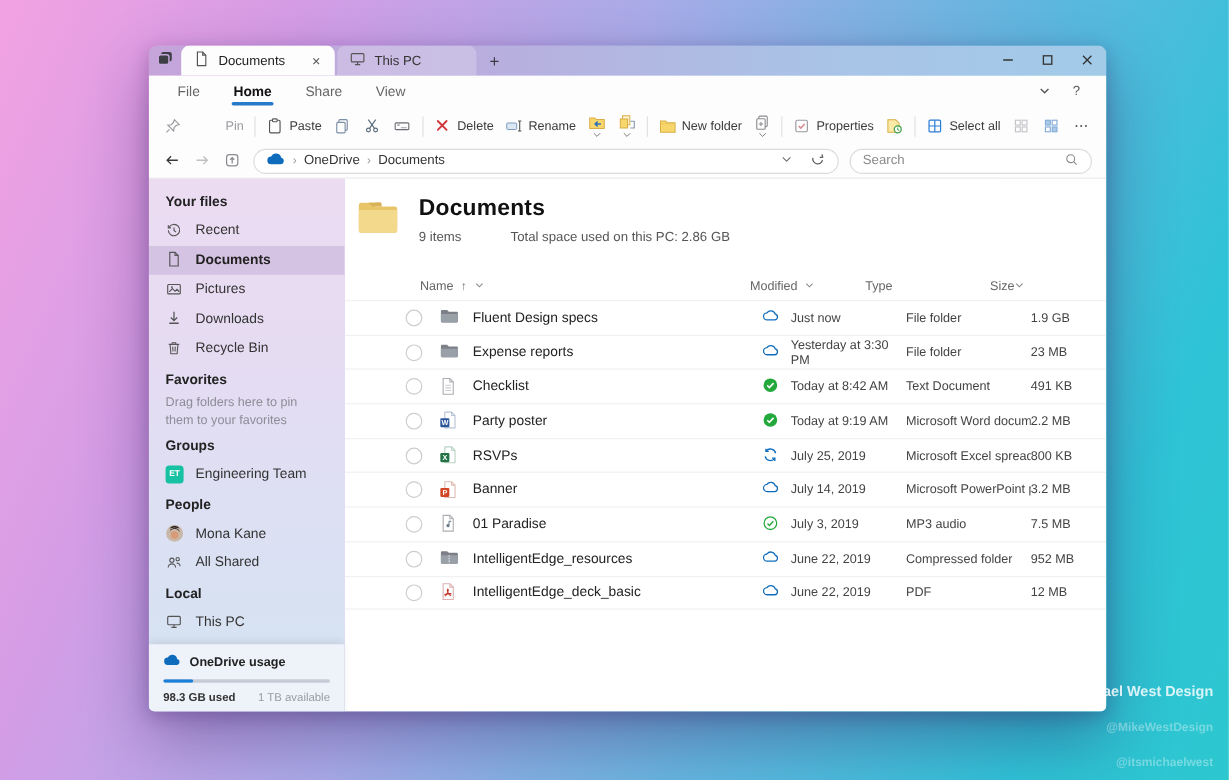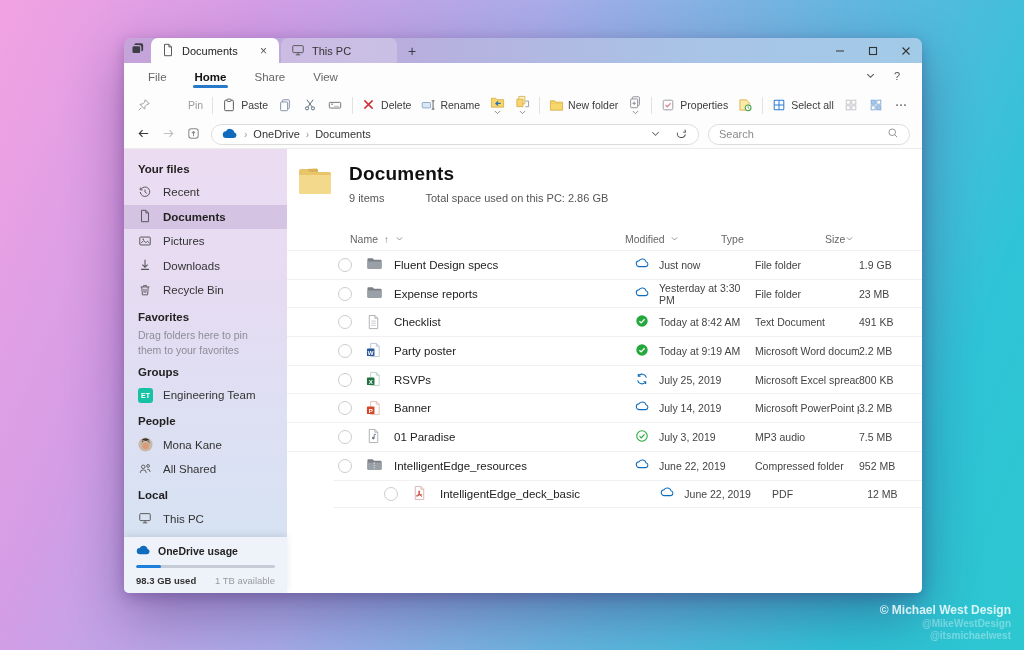--- a/index.html
+++ b/index.html
@@ -87,32 +87,32 @@
   .page-title { font-size:19px; font-weight:bold; color:#111; letter-spacing:.2px; }
   .stats-row { display:flex; gap:41px; margin-top:7px; font-size:11px; color:#555; }
   .cols-row { display:flex; align-items:center; margin-top:24px; padding-left:63px; height:22px; font-size:10.5px; color:#666; }
   .col-name { width:275px; display:flex; align-items:center; gap:6px; cursor:pointer; }
   .col-modified { width:96px; display:flex; align-items:center; gap:5px; cursor:pointer; }
   .col-type { width:104px; cursor:pointer; }
   .col-size { width:60px; display:flex; align-items:center; gap:0; cursor:pointer; }
   .sort-glyph { color:#777; font-size:10px; }
   .file-list { }
   .file-row { height:28.7px; display:flex; align-items:center; border-top:1px solid #f1f1f2; cursor:pointer;padding-left:43px; }
-  .file-row:last-child { border-bottom:1px solid #f1f1f2;margin-left:46px; }
+  .file-row:last-child { border-bottom:1px solid #f1f1f2; }
   .row-check { width:14px; height:14px; border:1.5px solid #cdcdcd; border-radius:50%; margin-left:8px; flex:0 0 14px; background:#fff; }
   .row-ico { width:17px; height:17px; margin-left:14px; flex:0 0 17px; display:flex; }
   .row-name { margin-left:11px; font-size:11.5px; color:#222; width:241px; white-space:nowrap; overflow:hidden; }
   .row-status { width:16px; height:16px; flex:0 0 16px; display:flex; }
   .row-modified { width:96px; margin-left:8px; font-size:10.5px; color:#444; }
   .row-type { width:104px; font-size:10.5px; color:#444; white-space:nowrap; overflow:hidden; }
   .row-size { width:60px; font-size:10.5px; color:#444; }
   
   .watermark { position:absolute; right:13px; bottom:9px; text-align:right; pointer-events:none; }
   .wm-1 { font-size:12px; font-weight:bold; color:rgba(255,255,255,0.82); }
-  .wm-2, .wm-3 { font-size:10px; font-weight:bold; color:rgba(255,255,255,0.35); margin-top:1px; }
+  .wm-2, .wm-3 { font-size:10px; font-weight:bold; color:rgba(255,255,255,0.35); margin-top:18px; }
 </style>
 </head>
 <body>
 
 <div class="window">
 
   <div class="tabstrip">
     <div class="tabs-btn">
       <span><svg width="15" height="15" viewBox="0 0 16 16">
             <rect x="4.5" y="2.5" width="9.5" height="8.5" rx="2" fill="#3d3d46"></rect>

